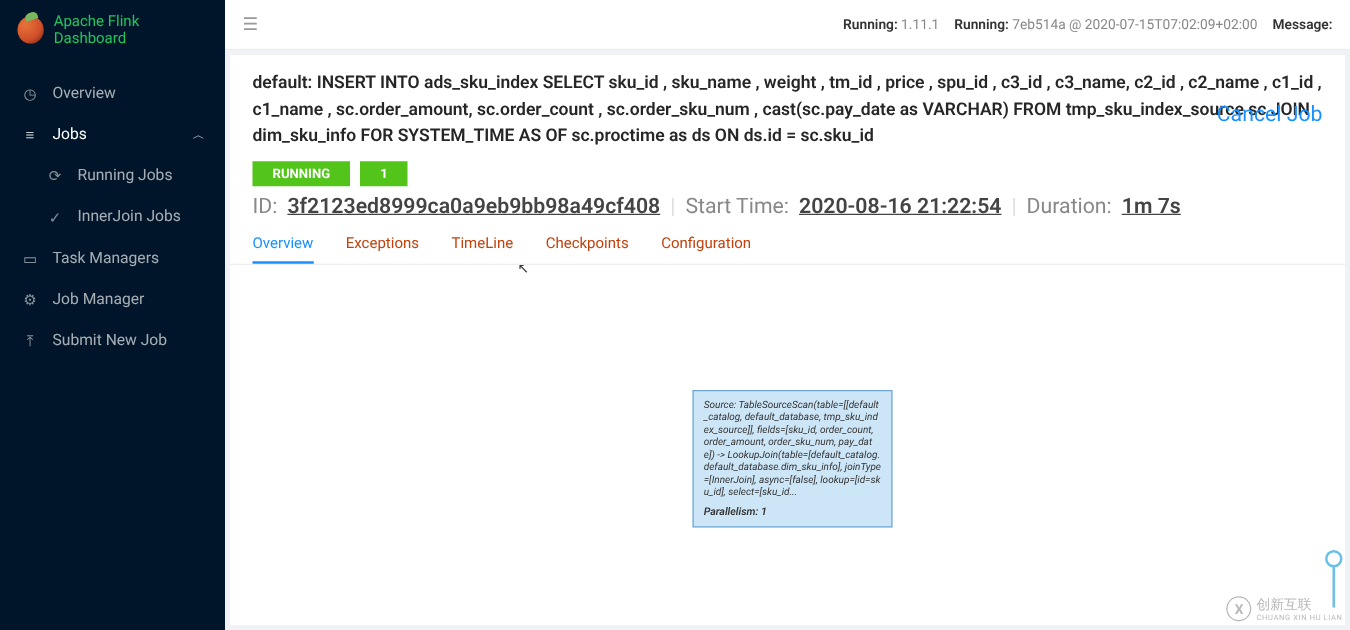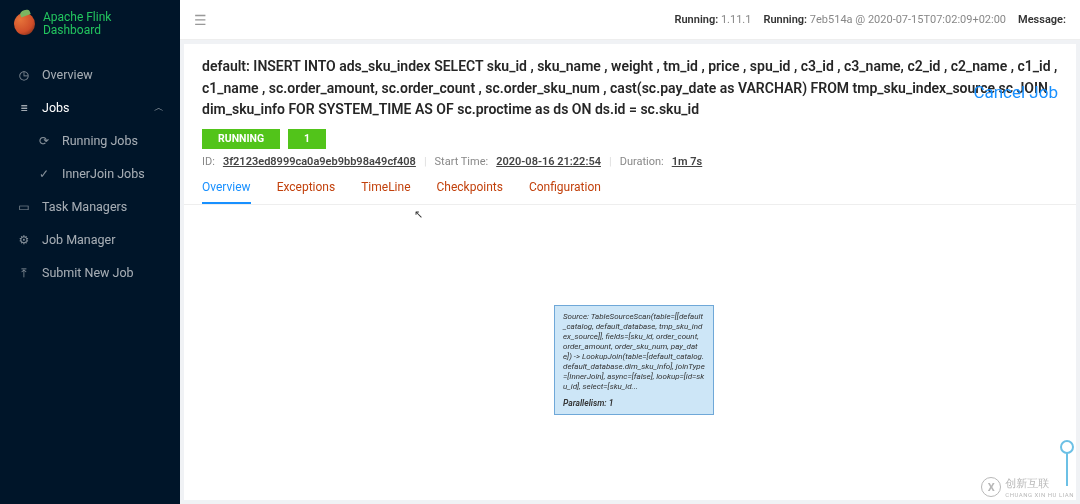--- a/index.html
+++ b/index.html
@@ -21,21 +21,21 @@
 .topbar-left { flex: 1; display: flex; align-items: center; }
 .menu-toggle { font-size: 14px; color: #999; margin-right: 12px; }
 .topbar-right { display: flex; gap: 12px; color: #888; }
 .topbar-right b { color: #333; font-weight: 600; }
 .content-card { margin: 4px; background: #fff; flex: 1; display: flex; flex-direction: column; position: relative; }
 .job-title { padding: 12px 18px 8px; font-size: 14px; font-weight: 600; color: #262626; line-height: 1.55; }
 .badges { padding: 0 18px 4px; display: flex; align-items: center; gap: 8px; }
 .badge { display: inline-block; padding: 2px 16px; font-size: 10.5px; font-weight: 700; color: #fff; line-height: 16px; }
 .badge-run { background: #52c41a; }
 .badge-count { background: #52c41a; min-width: 16px; text-align: center; }
-.meta { padding: 2px 18px 6px; font-size: 11px; color: #888; display: flex; align-items: flex-end; gap: 8px; }
+.meta { padding: 2px 18px 6px; font-size: 17px; color: #888; display: flex; align-items: flex-end; gap: 8px; }
 .meta strong { color: #444; font-weight: 600; text-decoration: underline; }
 .meta .sep { color: #ddd; }
 .cancel-link { position: absolute; top: 38px; right: 18px; font-size: 17px; color: #1890ff; cursor: pointer; }
 .tabs { display: flex; gap: 26px; padding: 6px 18px 0; border-bottom: 1px solid #eee; font-size: 12px; }
 .tab { padding-bottom: 8px; color: #c2410c; cursor: pointer; border-bottom: 2px solid transparent; }
 .tab.active { color: #1890ff; border-bottom-color: #1890ff; }
 .canvas { flex: 1; background: #fff; position: relative; }
 .node { position: absolute; left: 370px; top: 100px; width: 160px; background: #cde6f7; border: 1px solid #6fa8d8; font-size: 8px; color: #333; padding: 6px 8px; font-style: italic; }
 .node-text { line-height: 1.25; word-break: break-all; }
 .node-par { margin-top: 6px; font-weight: 600; font-size: 8.5px; }

